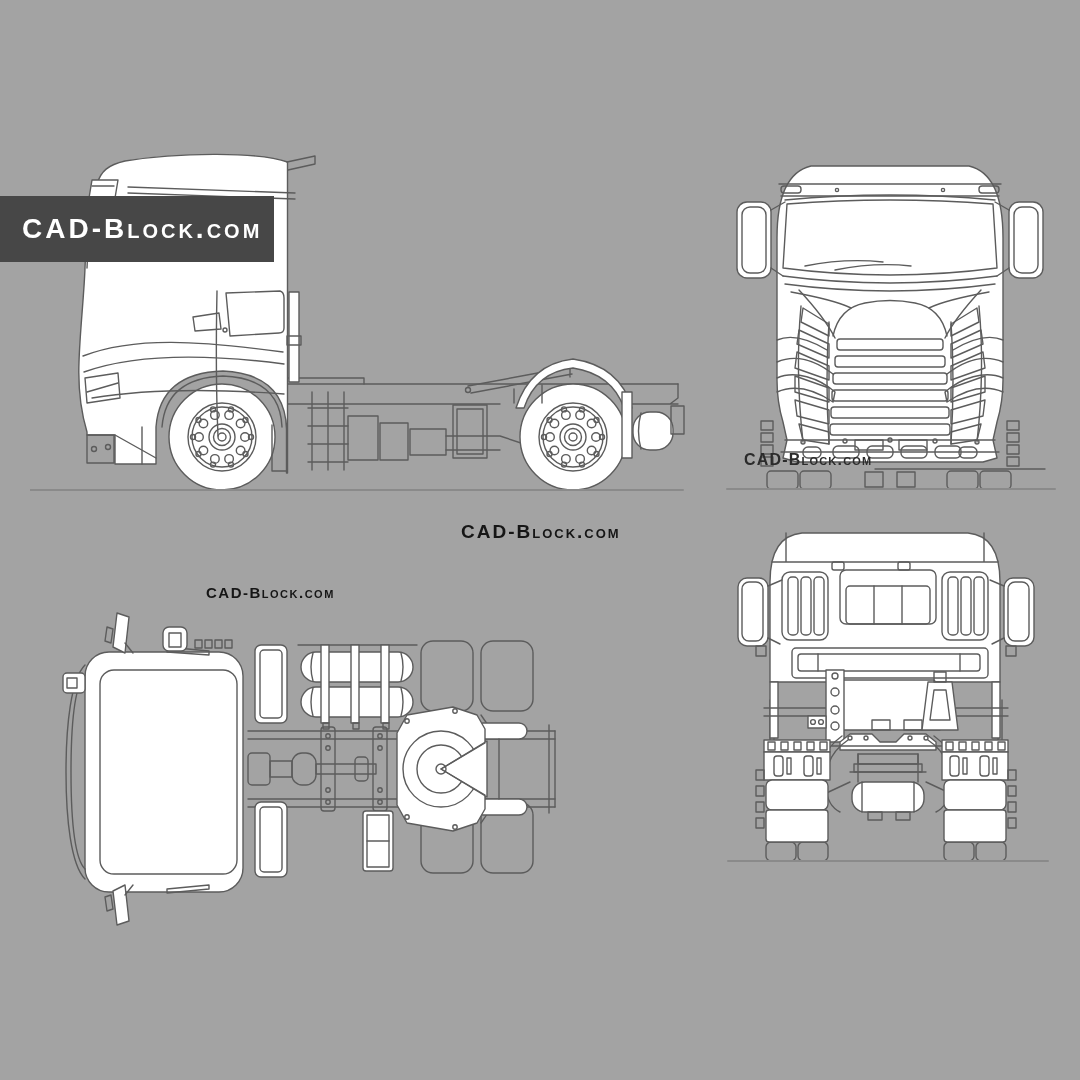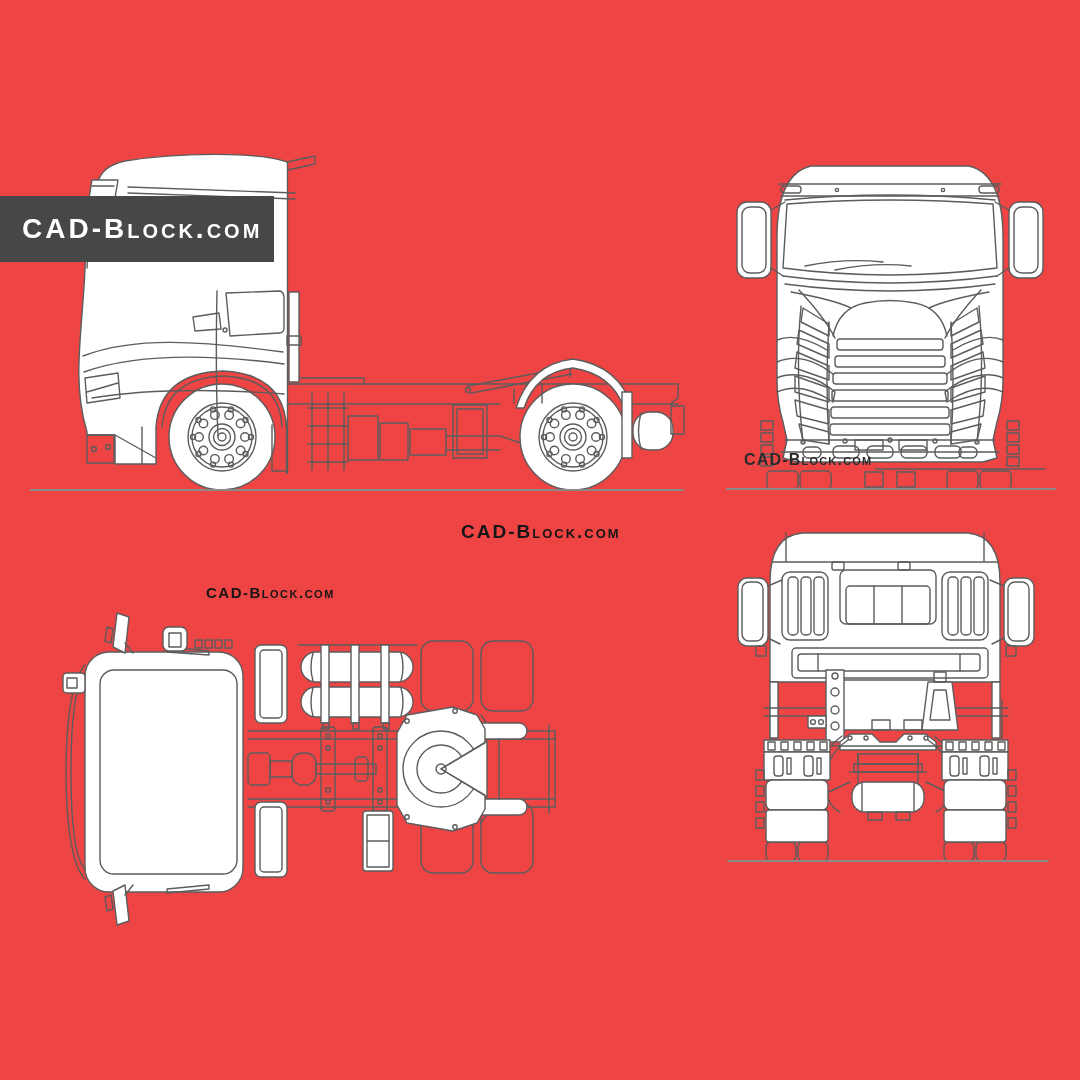--- a/index.html
+++ b/index.html
@@ -1,17 +1,17 @@
 <!DOCTYPE html>
 <html><head>
 <meta charset="utf-8">
 <style>
   html,body{margin:0;padding:0;background:#fff;}
   body{width:1080px;height:1080px;font-family:"Liberation Sans",sans-serif;}
-  .canvas{position:relative;width:1080px;height:1080px;background:#ef4444;overflow:hidden;}
+  .canvas{position:relative;width:1080px;height:1080px;background:#a3a3a3;overflow:hidden;}
   .view{position:absolute;}
   svg path,svg rect,svg circle,svg line,svg ellipse,svg polyline{
     stroke:#5c5c5c;stroke-width:1.4;fill:none;stroke-linecap:round;stroke-linejoin:round;}
   svg .f{fill:#ffffff;}
   svg .thin{stroke-width:0.9;}
   svg .gnd{stroke:#8a8a8a;stroke-width:2;}
   svg .dot{fill:#6e6e6e;stroke:none;}
   svg text{stroke:none;}
   .banner{position:absolute;left:0;top:196px;width:274px;height:66px;background:#474747;
     color:#fff;display:flex;align-items:center;box-sizing:border-box;padding-left:22px;

